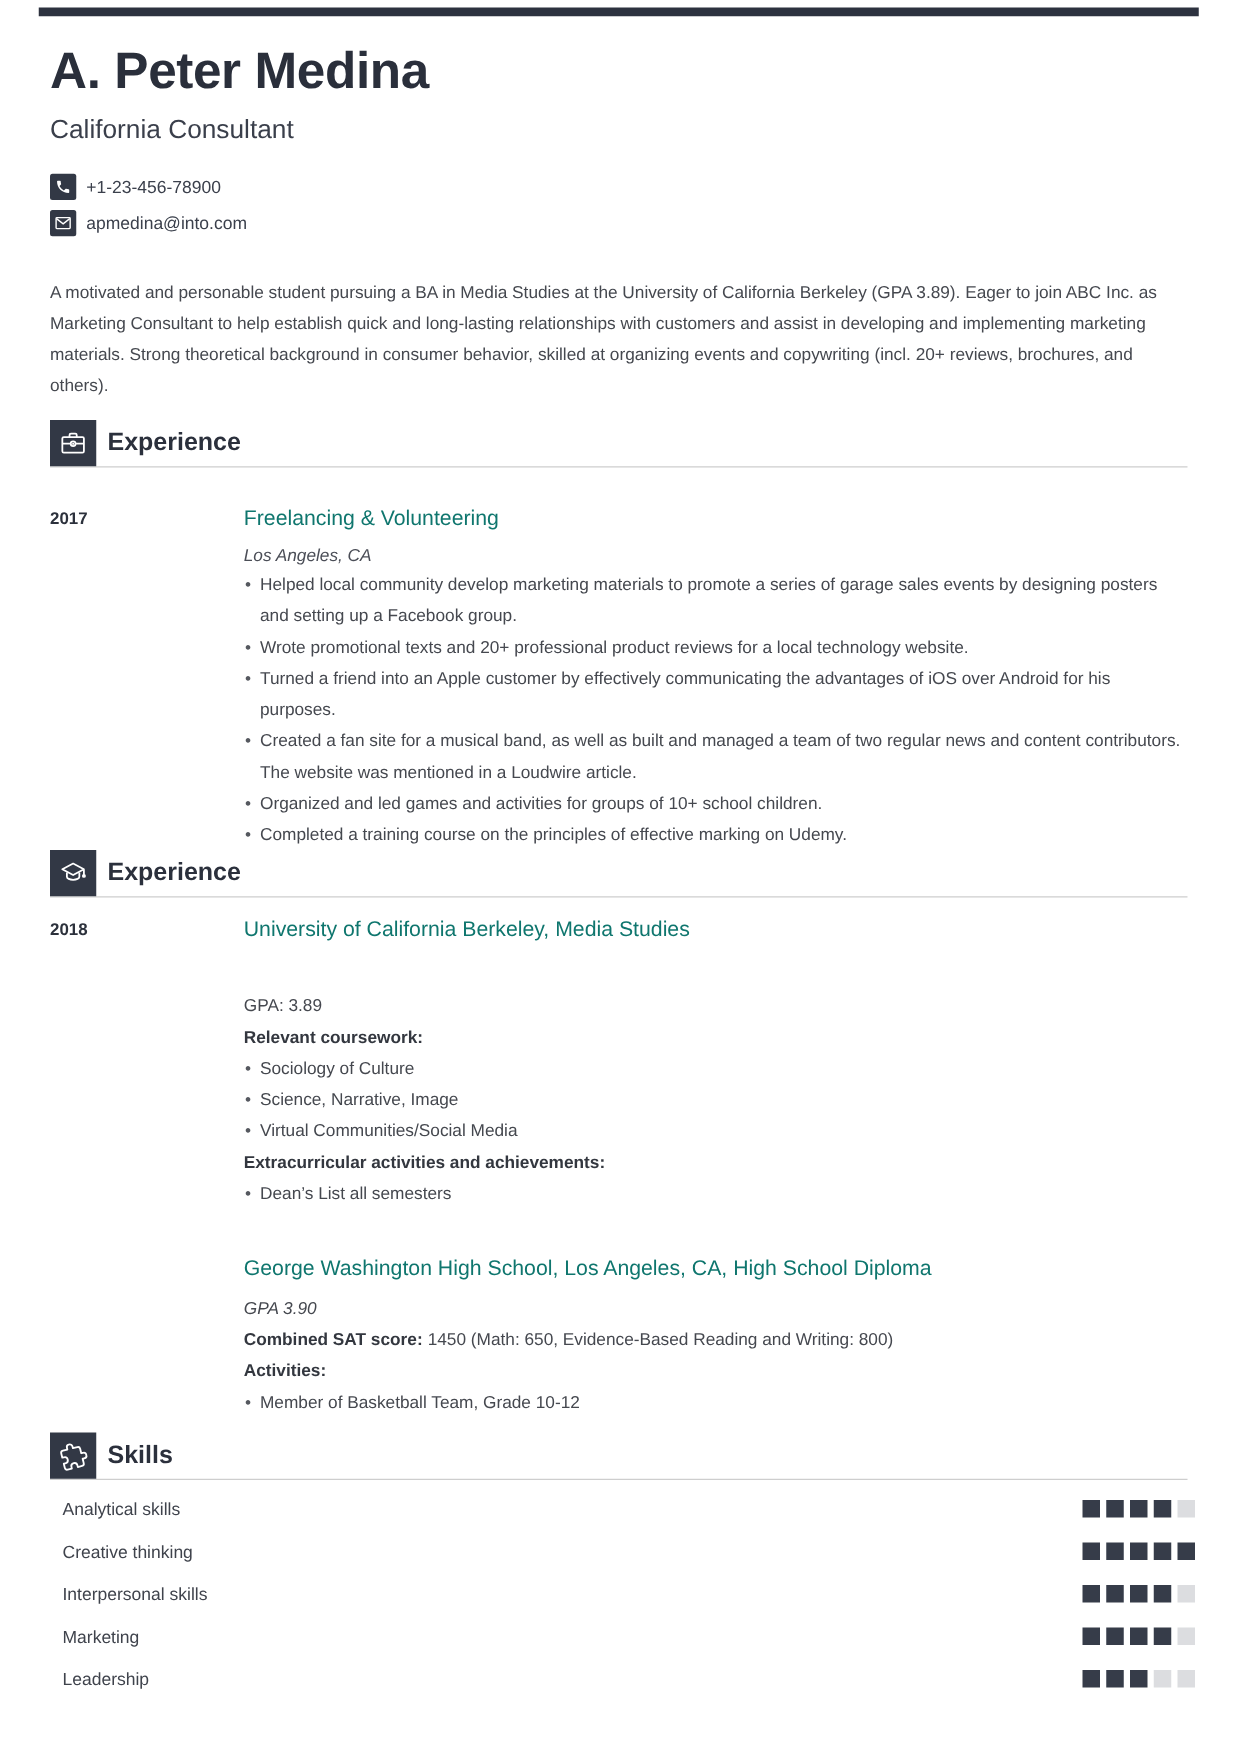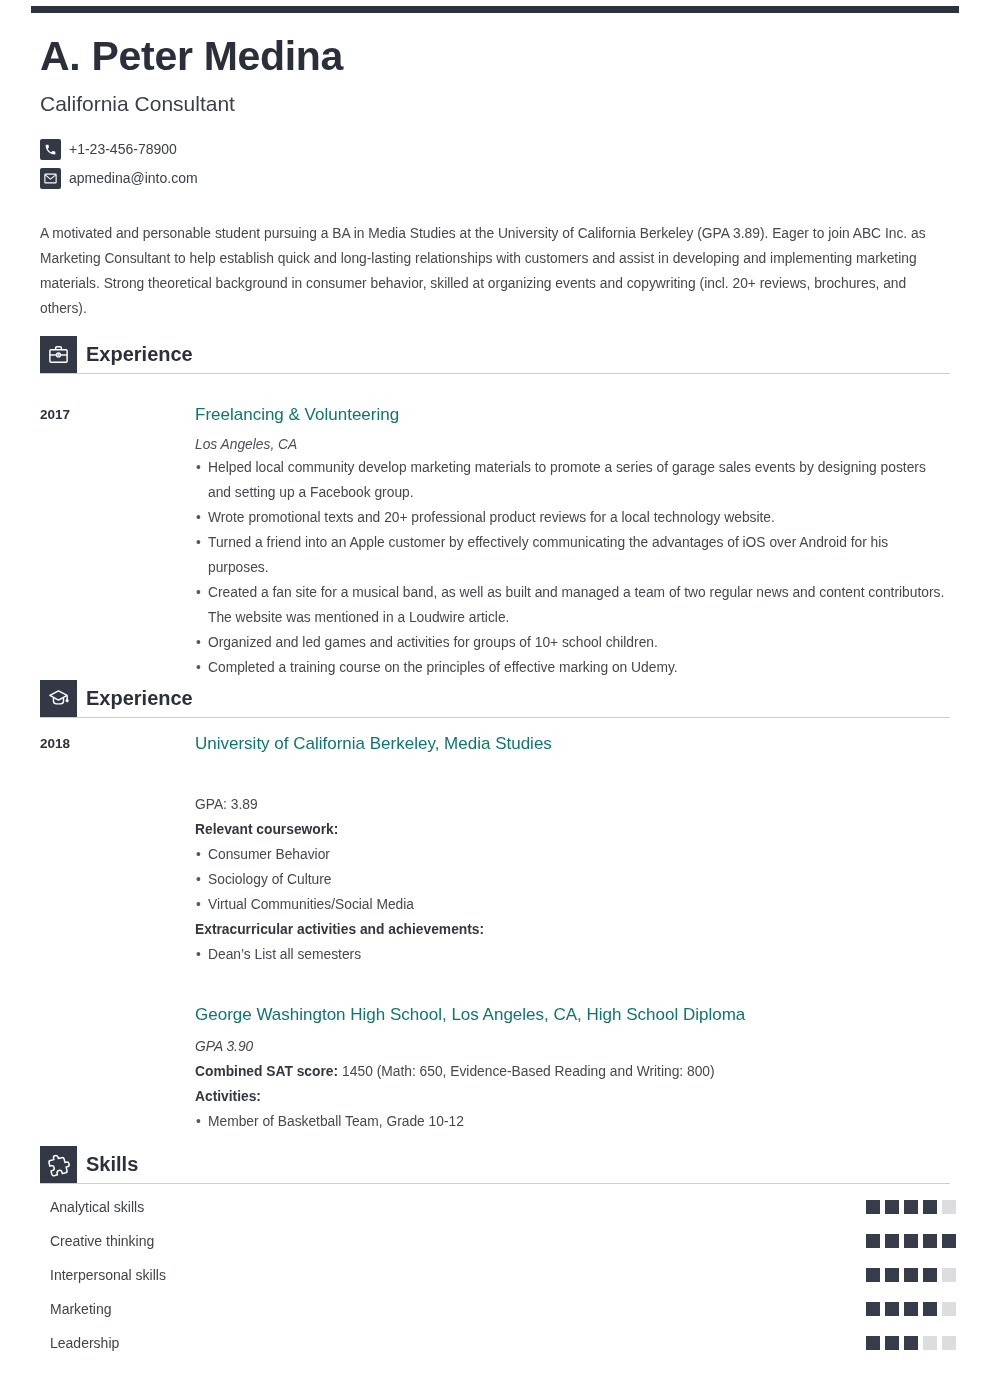--- a/index.html
+++ b/index.html
@@ -119,22 +119,22 @@
   </div>
 
   <div class="entry entry-edu">
     <div class="year">2018</div>
     <div>
       <div class="etitle">University of California Berkeley, Media Studies</div>
       <div class="bodyline gpa-uni">GPA: 3.89</div>
       <div class="boldline">Relevant coursework:</div>
       <div>
 
-      <div class="bullet">Consumer Behavior</div>
           <div class="bullet">Sociology of Culture</div>
+          <div class="bullet">Science, Narrative, Image</div>
           <div class="bullet">Virtual Communities/Social Media</div>
         </div>
       <div class="boldline">Extracurricular activities and achievements:</div>
       <div>
 
       <div class="bullet">Dean’s List all semesters</div>
         </div>
     </div>
   </div>
 

